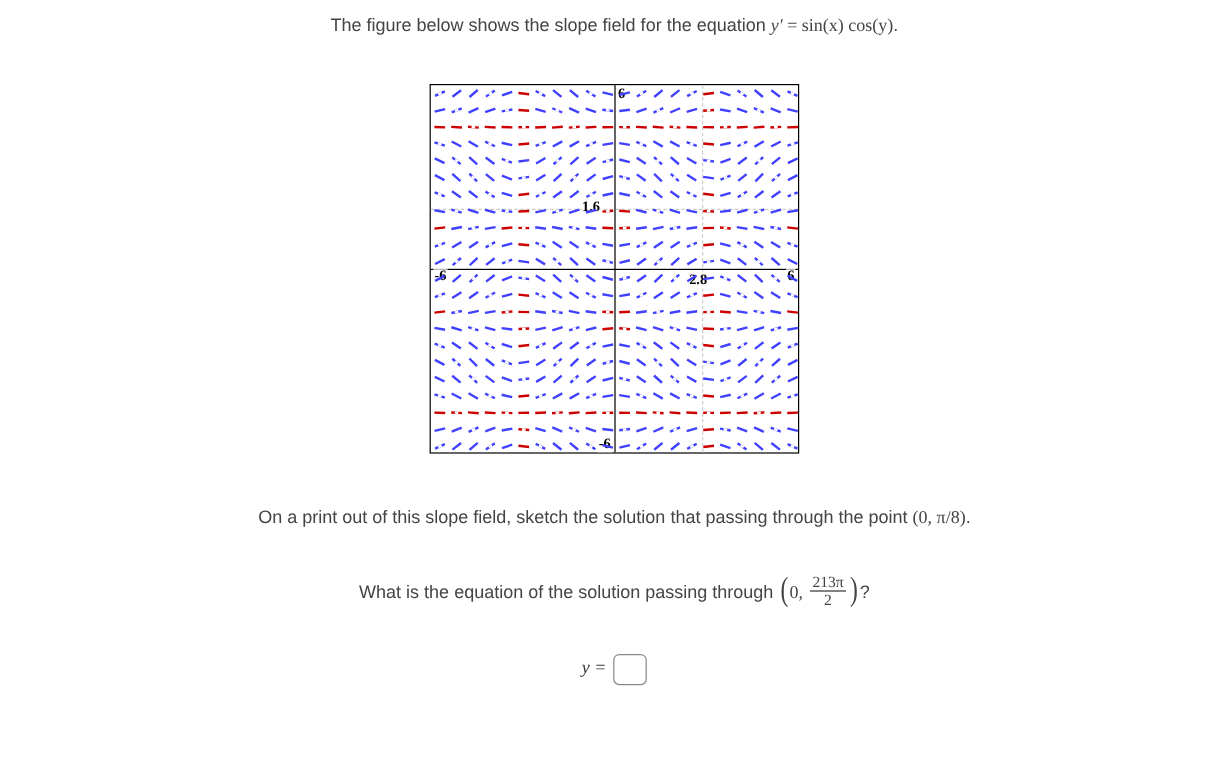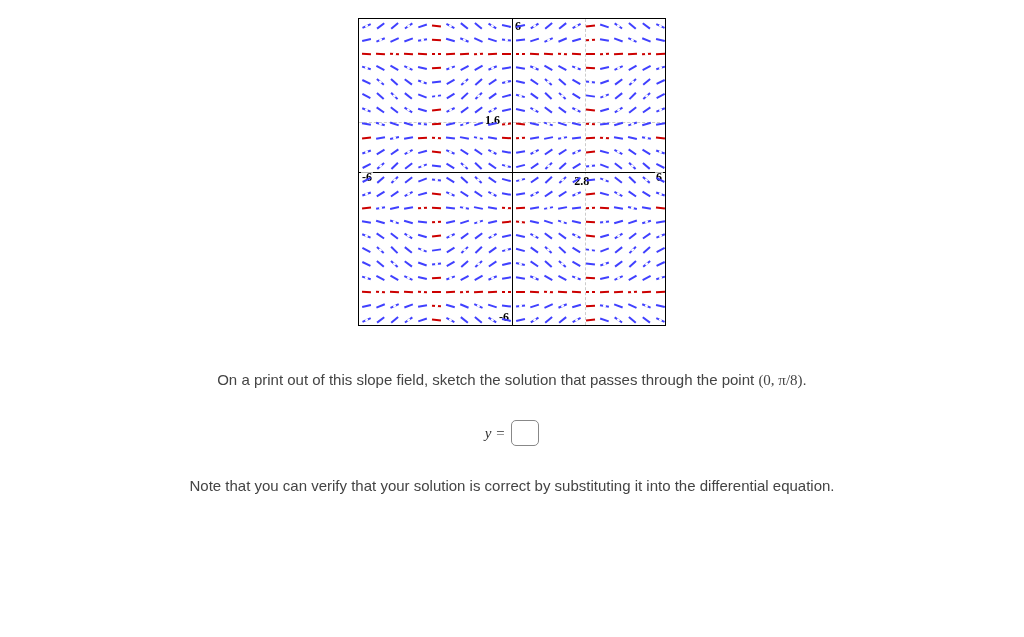--- a/index.html
+++ b/index.html
@@ -142,20 +142,23 @@
       background: #000;
       top: 50%;
       left: 0;
     }
   </style>
 </head>
 <body>
 
 <div class="container">
 
+  <div class="text-line">
+    <span>The figure below shows the slope field for the equation </span><span class="math">y′</span><span class="math-upright"> = </span><span class="math-upright">sin(x) cos(y)</span><span>.</span>
+  </div>
 
   <div class="slope-field" id="slopefield">
       <div class="tick-h" style="left: 225.867px;"></div>
       <div class="tick-v" style="top: 102.667px;"></div>
     <div class="axis-line-v"></div>
     <div class="axis-line-h"></div>
     <div class="axis-label" style="left:50%; top:0; transform:translateX(2px);">6</div>
     <div class="axis-label" style="left:50%; bottom:0; transform:translate(-14px,0);">-6</div>
     <div class="axis-label" style="left:2px; top:50%; transform:translateY(-2px);">-6</div>
     <div class="axis-label" style="right:2px; top:50%; transform:translateY(-2px);">6</div>
@@ -641,24 +644,29 @@
       <div class="slope-seg dash" style="left: 296.5px; top: 90.25px; transform: rotate(-22.195deg);"></div>
       <div class="slope-seg" style="left: 296.5px; top: 76.25px; transform: rotate(-27.5843deg);"></div>
       <div class="slope-seg" style="left: 296.5px; top: 62.25px; transform: rotate(-25.8856deg);"></div>
       <div class="slope-seg dash" style="left: 296.5px; top: 48.25px; transform: rotate(-17.08deg);"></div>
       <div class="slope-seg red" style="left: 296.5px; top: 34.25px; transform: rotate(-2.29526deg);"></div>
       <div class="slope-seg" style="left: 296.5px; top: 20.25px; transform: rotate(13.4268deg);"></div>
       <div class="slope-seg dash" style="left: 296.5px; top: 6.25px; transform: rotate(24.1445deg);"></div>
     </div>
 
   <div class="text-line">
-    <span>On a print out of this slope field, sketch the solution that passes through the point </span><span class="math-upright">(0, π/8)</span><span>.</span>
+    <span>On a print out of this slope field, sketch the solution that passing through the point </span><span class="math-upright">(0, π/8)</span><span>.</span>
   </div>
 
+  <div class="text-line">
+    <span>What is the equation of the solution passing through </span><span class="lparen">(</span><span class="math-upright">0, </span><span class="frac">
+        <span class="num">213π</span>
+        <span class="den">2</span>
+      </span><span class="rparen">)</span><span>?</span>
+  </div>
 
   <div class="answer-row">
     <span class="math">y = </span>
     <input type="text" class="answer-box" value="" style="">
   </div>
 
-  <div class="text-line">Note that you can verify that your solution is correct by substituting it into the differential equation.</div>
 
 </div>
 
 </body></html>

